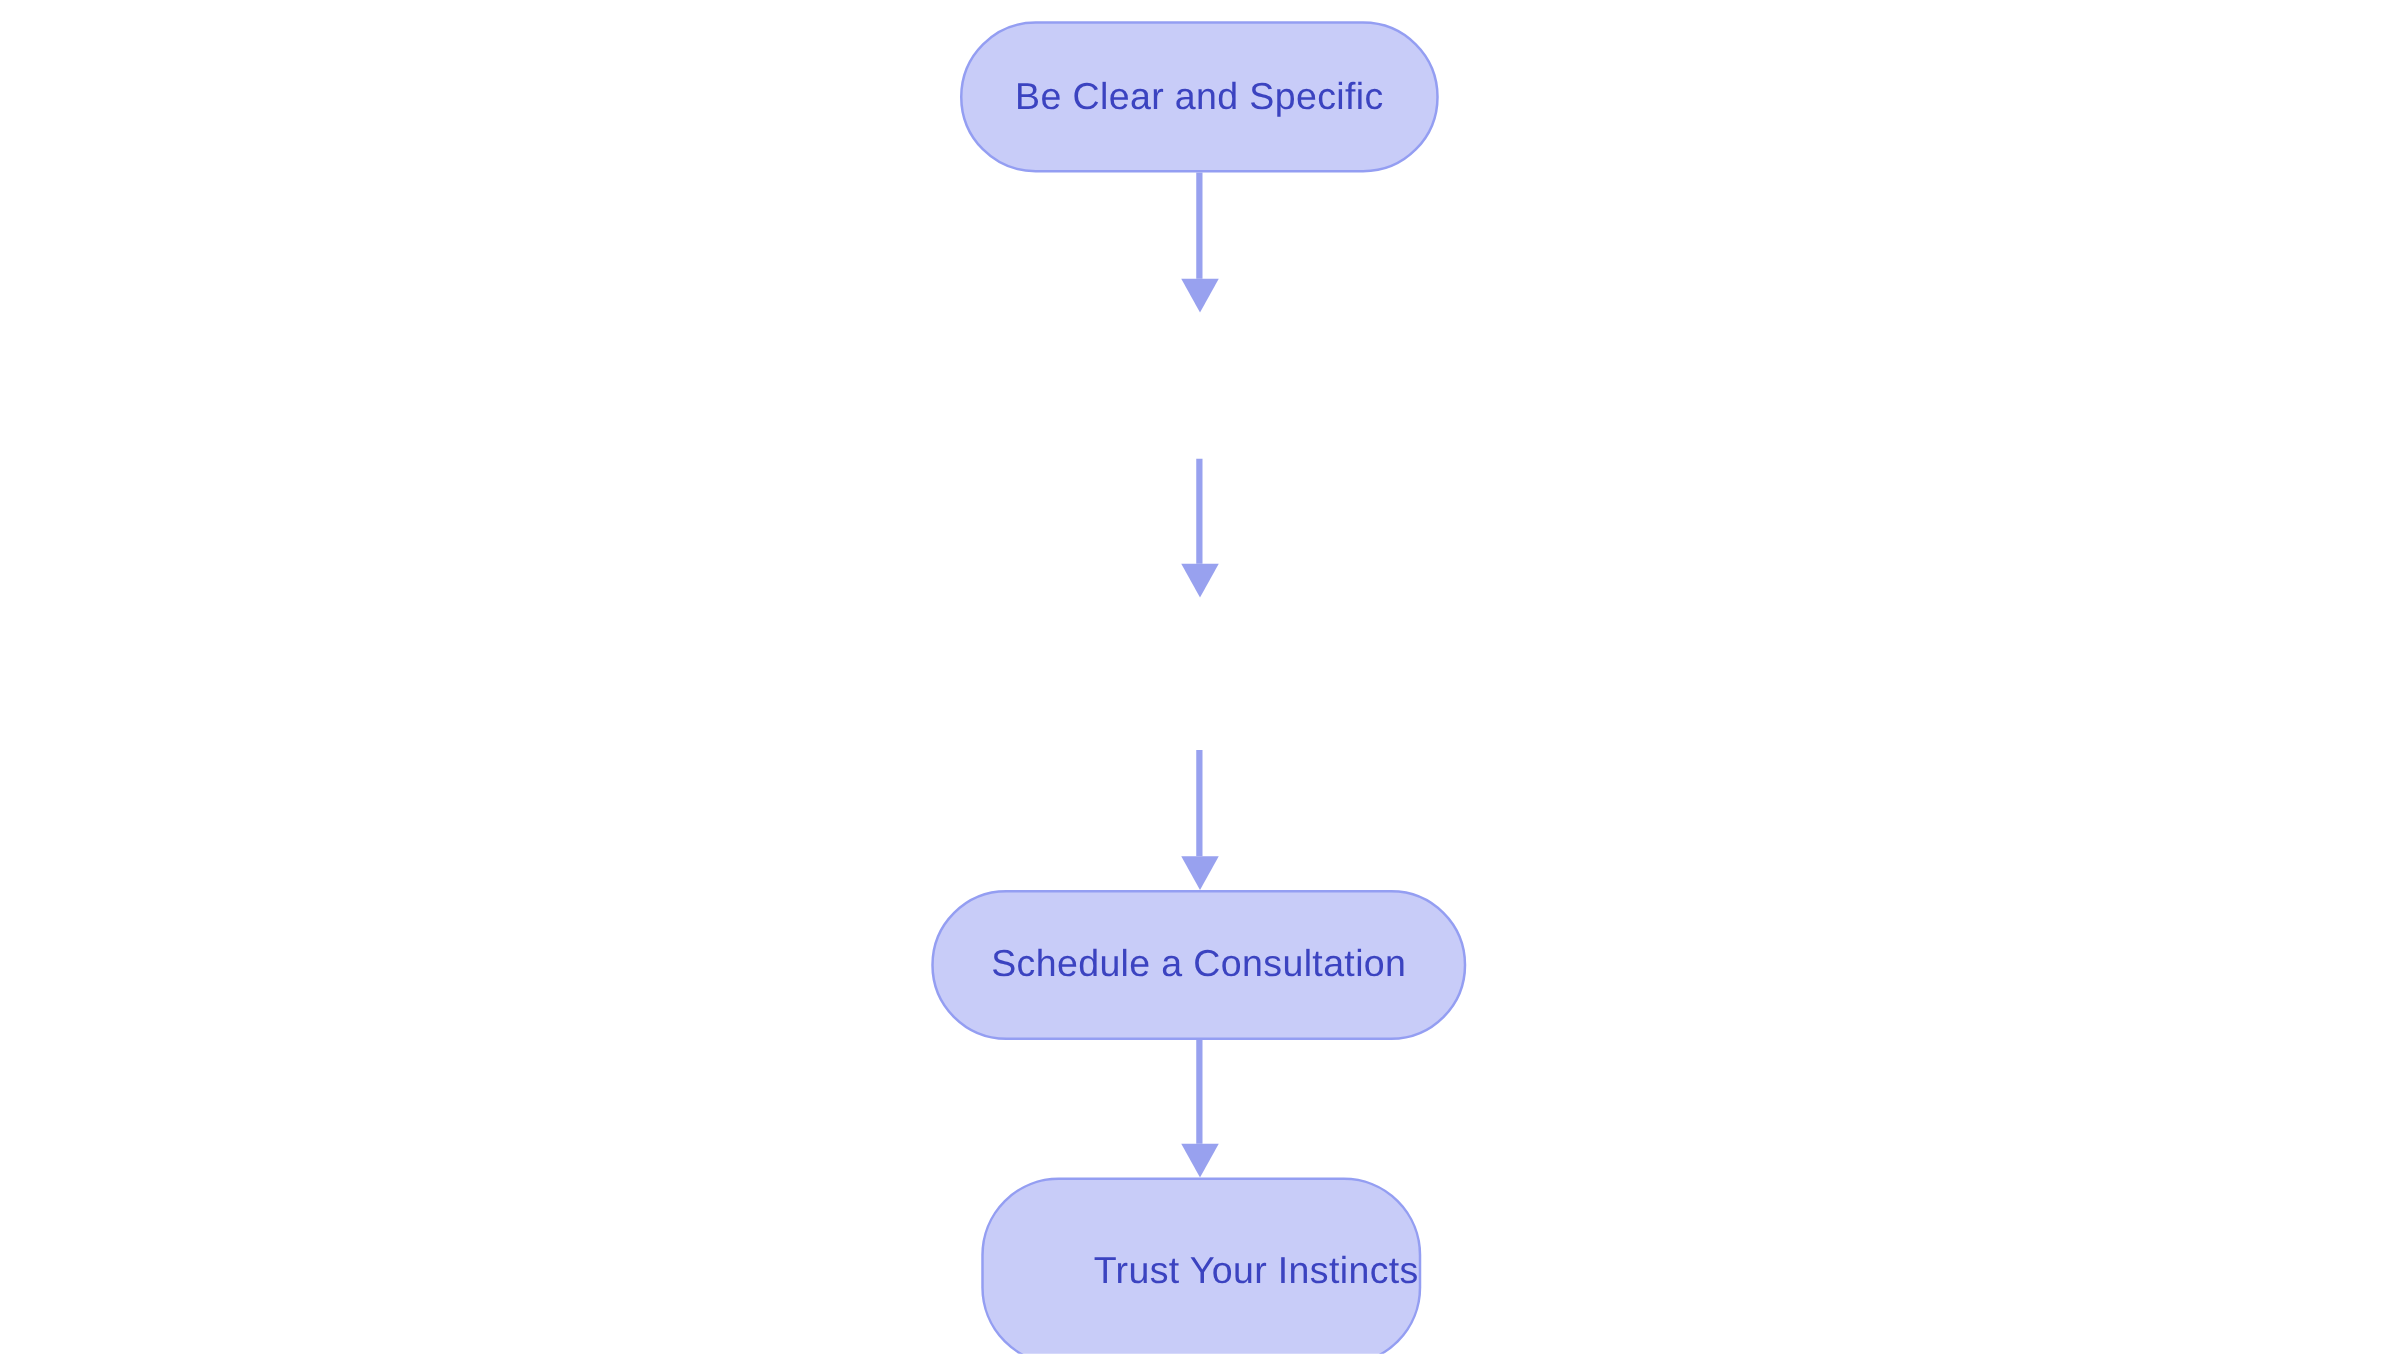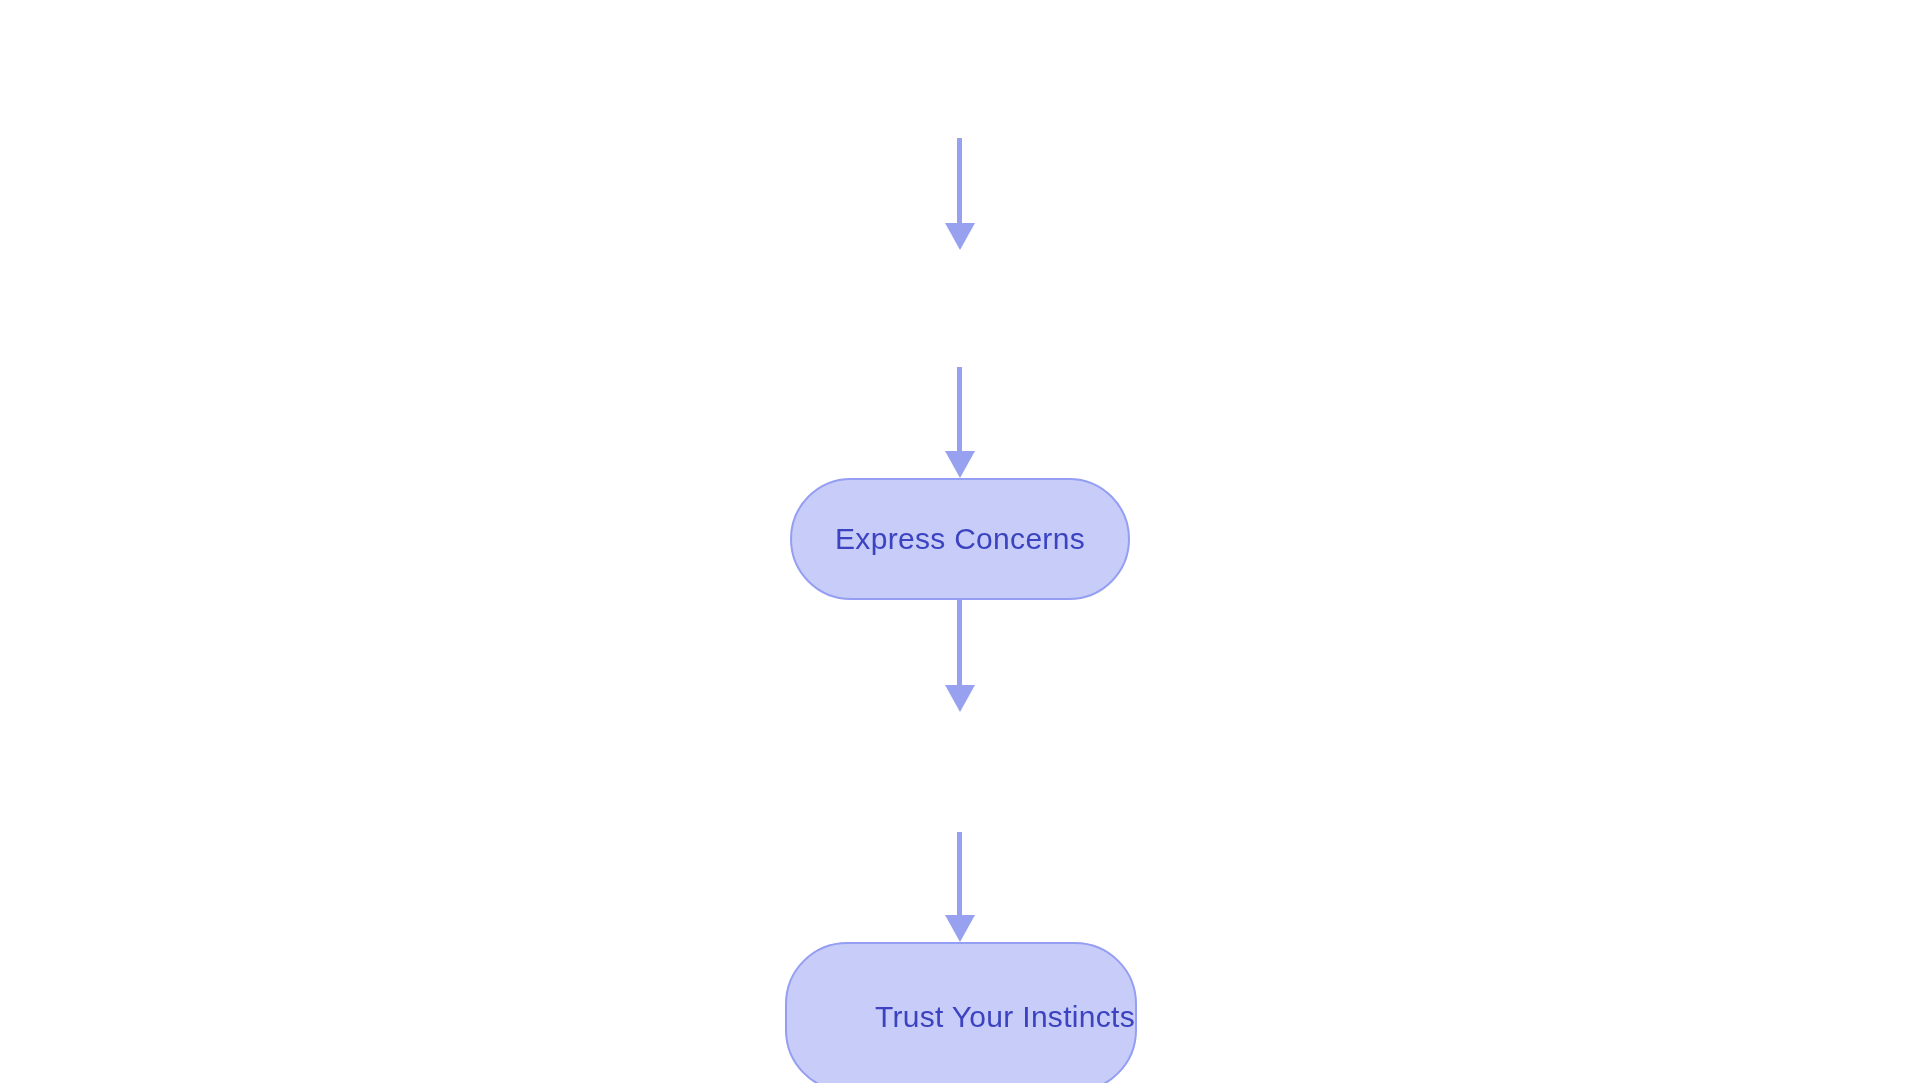--- a/index.html
+++ b/index.html
@@ -64,32 +64,35 @@
   .conn-1 { top: 138px; height: 85px; }
   .conn-2 { top: 367px; height: 84px; }
   .conn-3 { top: 600px; height: 85px; }
   .conn-4 { top: 832px; height: 83px; }
 </style>
 </head>
 <body>
 
 <div class="canvas">
 
+  <div class="flow-node node-1">
+    <span>Be Clear and Specific</span>
+  </div>
 
   <div class="connector conn-1"></div>
 
 
   <div class="connector conn-2"></div>
 
-  <div class="flow-node node-3">
-    <span>Express Concerns</span>
-  </div>
 
   <div class="connector conn-3"></div>
 
+  <div class="flow-node node-4">
+    <span>Schedule a Consultation</span>
+  </div>
 
   <div class="connector conn-4"></div>
 
   <div class="flow-node node-5">
     <span>Trust Your Instincts</span>
   </div>
 
 </div>
 
 </body></html>

